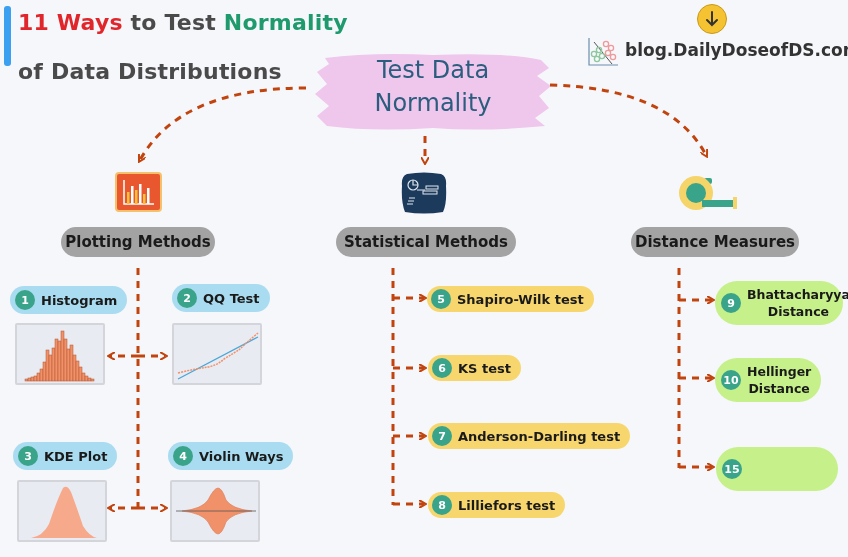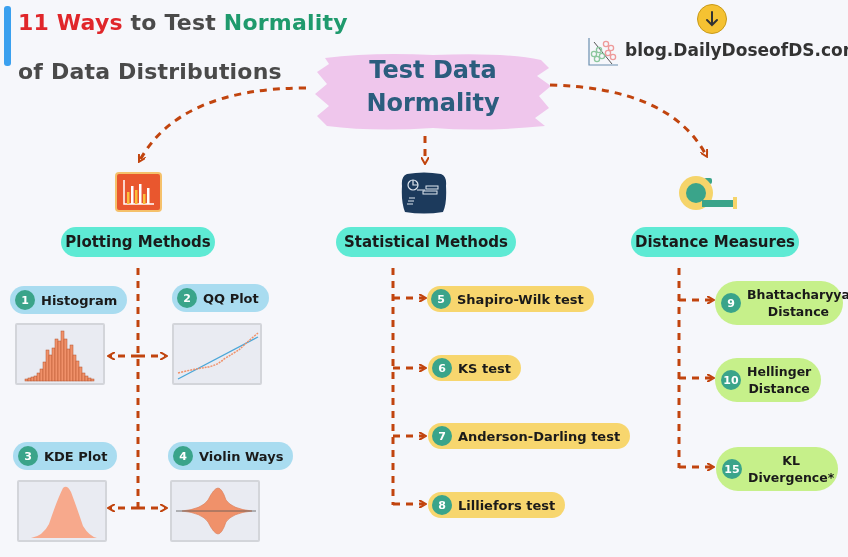--- a/index.html
+++ b/index.html
@@ -15,28 +15,28 @@
   .title-line1 { top:10px; }
   .title-line2 { top:39px;margin-top:20px; }
   .c-red { color:#e0262a; }
   .c-green { color:#1f9a6d; }
 
   .download-icon { left:697px; top:4px; width:30px; height:30px; border-radius:50%; background:#f5c232; border:1px solid #c99a18; box-sizing:border-box; }
   .brand-logo { left:586px; top:36px; width:34px; height:32px; }
   .brand-text { left:625px; top:40px; font-size:17px; font-weight:bold; color:#333; white-space:nowrap; }
 
   .center-blob { left:313px; top:50px; width:240px; height:82px; }
-  .center-title { left:313px; top:54px; width:240px; text-align:center; font-size:24px; font-weight:bold; color:#2b5d7e; line-height:33px; }
+  .center-title { left:313px; top:54px; width:240px; text-align:center; font-size:24px; font-weight:normal; color:#2b5d7e; line-height:33px; }
 
   svg.connectors { position:absolute; left:0; top:0; width:848px; height:557px; pointer-events:none; }
 
   .cat-icon { position:absolute; }
   .cat-pill {
     position:absolute; height:30px; line-height:30px; border-radius:15px;
-    background:#5eead4; font-size:15px; font-weight:bold; color:#1a1a1a;
+    background:#a3a3a3; font-size:15px; font-weight:bold; color:#1a1a1a;
     text-align:center; white-space:nowrap;
   }
 
   .blue-pill {
     position:absolute; height:28px; border-radius:14px; background:#a9dcf0;
     display:flex; align-items:center; padding:0 10px 0 5px; box-sizing:border-box;
     font-size:13px; font-weight:bold; color:#1a1a1a; white-space:nowrap;
   }
   .yellow-pill {
     position:absolute; height:26px; border-radius:13px; background:#f7d66e;
@@ -166,21 +166,21 @@
 <div class="cat-pill" style="left:61px; top:227px; width:154px;">Plotting Methods</div>
 <div class="cat-pill" style="left:336px; top:227px; width:180px;">Statistical Methods</div>
 <div class="cat-pill" style="left:631px; top:227px; width:168px;">Distance Measures</div>
 
 <div class="blue-pill" style="left:10px; top:286px;">
   <span class="num">1</span>
   <span>Histogram</span>
 </div>
 <div class="blue-pill" style="left:172px; top:284px;">
   <span class="num">2</span>
-  <span>QQ Plot</span>
+  <span>QQ Test</span>
 </div>
 <div class="blue-pill" style="left:13px; top:442px;">
   <span class="num">3</span>
   <span>KDE Plot</span>
 </div>
 <div class="blue-pill" style="left:168px; top:442px;">
   <span class="num">4</span>
   <span>Violin Ways</span>
 </div>
 
@@ -251,14 +251,13 @@
 <div class="green-pill" style="left:715px; top:281px; width:128px;">
   <span class="num">9</span>
   <span class="lbl"><span>Bhattacharyya</span><br><span>Distance</span></span>
 </div>
 <div class="green-pill" style="left:715px; top:358px; width:106px;">
   <span class="num">10</span>
   <span class="lbl"><span>Hellinger</span><br><span>Distance</span></span>
 </div>
 <div class="green-pill" style="left:716px; top:447px; width:122px;">
   <span class="num">15</span>
-  <span class="lbl"><span>KL</span><br><span>Divergence*</span></span>
 </div>
 
 </body></html>

